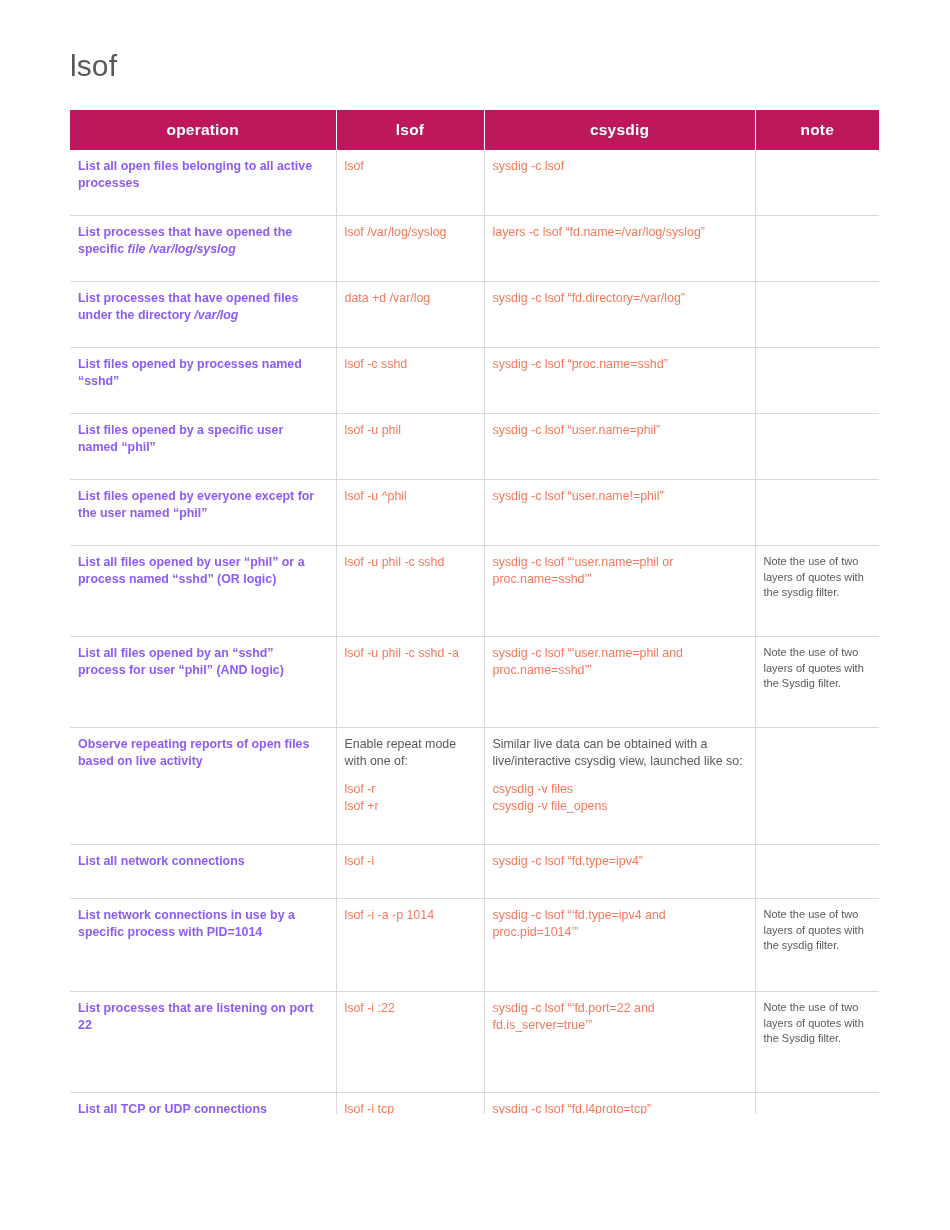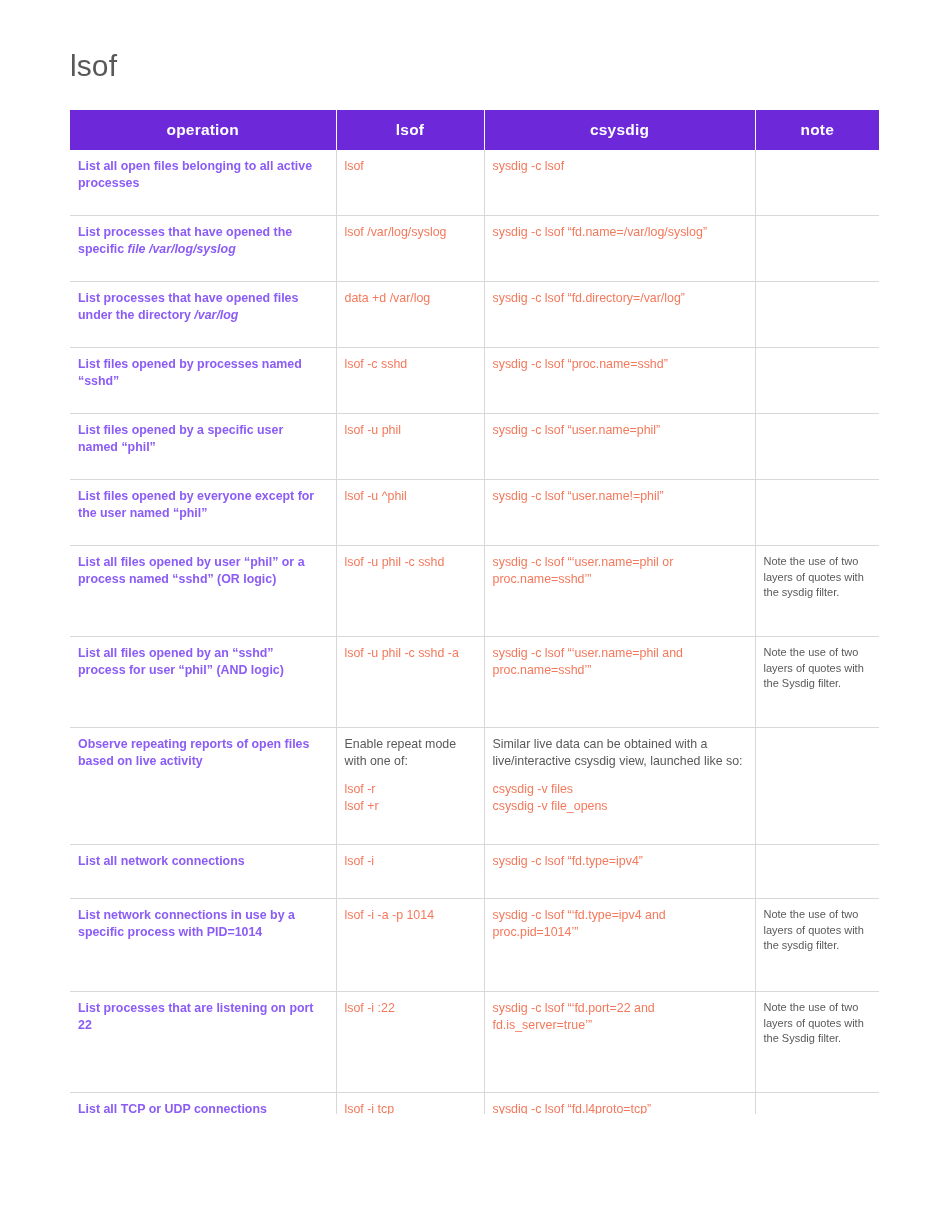--- a/index.html
+++ b/index.html
@@ -46,21 +46,21 @@
     border-collapse: collapse;
     table-layout: fixed;
   }
 
   table.cheatsheet col.c-op   { width: 266px; }
   table.cheatsheet col.c-lsof { width: 148px; }
   table.cheatsheet col.c-csys { width: 271px; }
   table.cheatsheet col.c-note { width: 124px; }
 
   thead th {
-    background: #6d28d9;
+    background: #be185d;
     color: #ffffff;
     font-size: 15.5px;
     font-weight: 700;
     text-align: center;
     height: 40px;
     padding: 0 6px;
     border: none;
     border-right: 1px solid #ffffff;
     vertical-align: middle;
     letter-spacing: 0.2px;
@@ -168,21 +168,21 @@
               <span class="code">sysdig -c lsof</span>
             </td>
             <td class="note"></td>
           </tr>
           <tr class="r2">
             <td class="op"><span>List processes that have opened the specific </span><em>file /var/log/syslog</em></td>
             <td class="cmd">
               <span class="code">lsof /var/log/syslog</span>
             </td>
             <td class="cmd">
-              <span class="code">sysdig -c lsof “fd.name=/var/log/syslog”</span>
+              <span class="code">layers -c lsof “fd.name=/var/log/syslog”</span>
             </td>
             <td class="note"></td>
           </tr>
           <tr class="r3">
             <td class="op"><span>List processes that have opened files under the directory </span><em>/var/log</em></td>
             <td class="cmd">
               <span class="code">data +d /var/log</span>
             </td>
             <td class="cmd">
               <span class="code">sysdig -c lsof “fd.directory=/var/log”</span>

